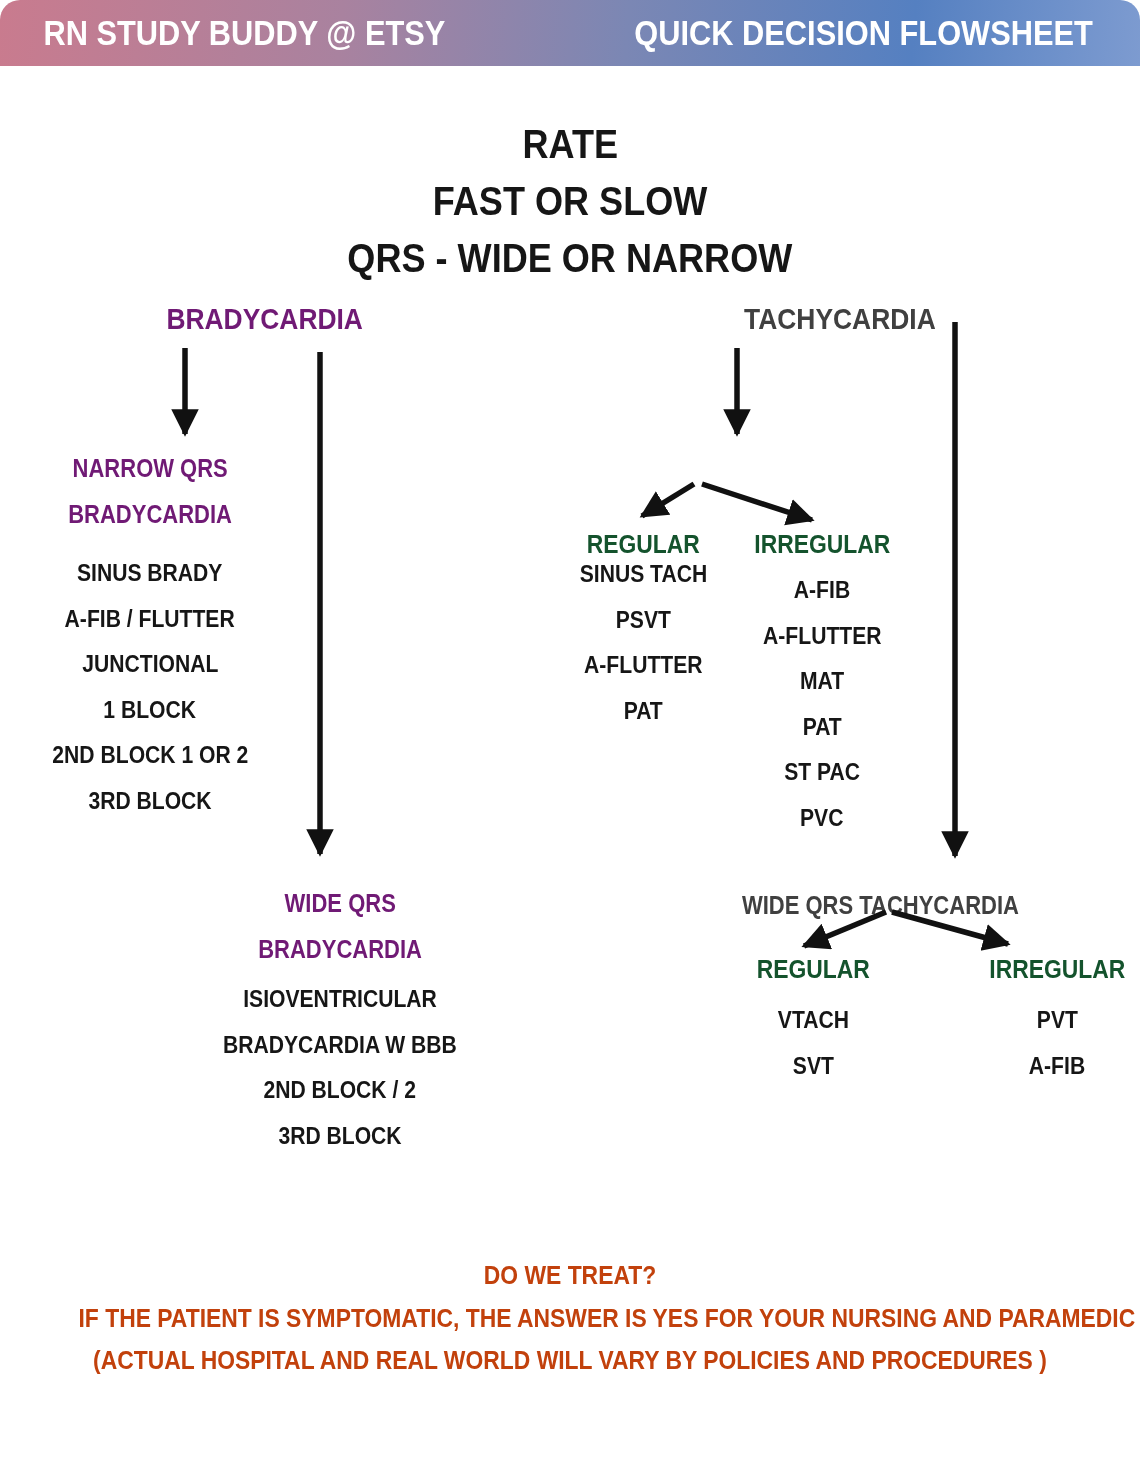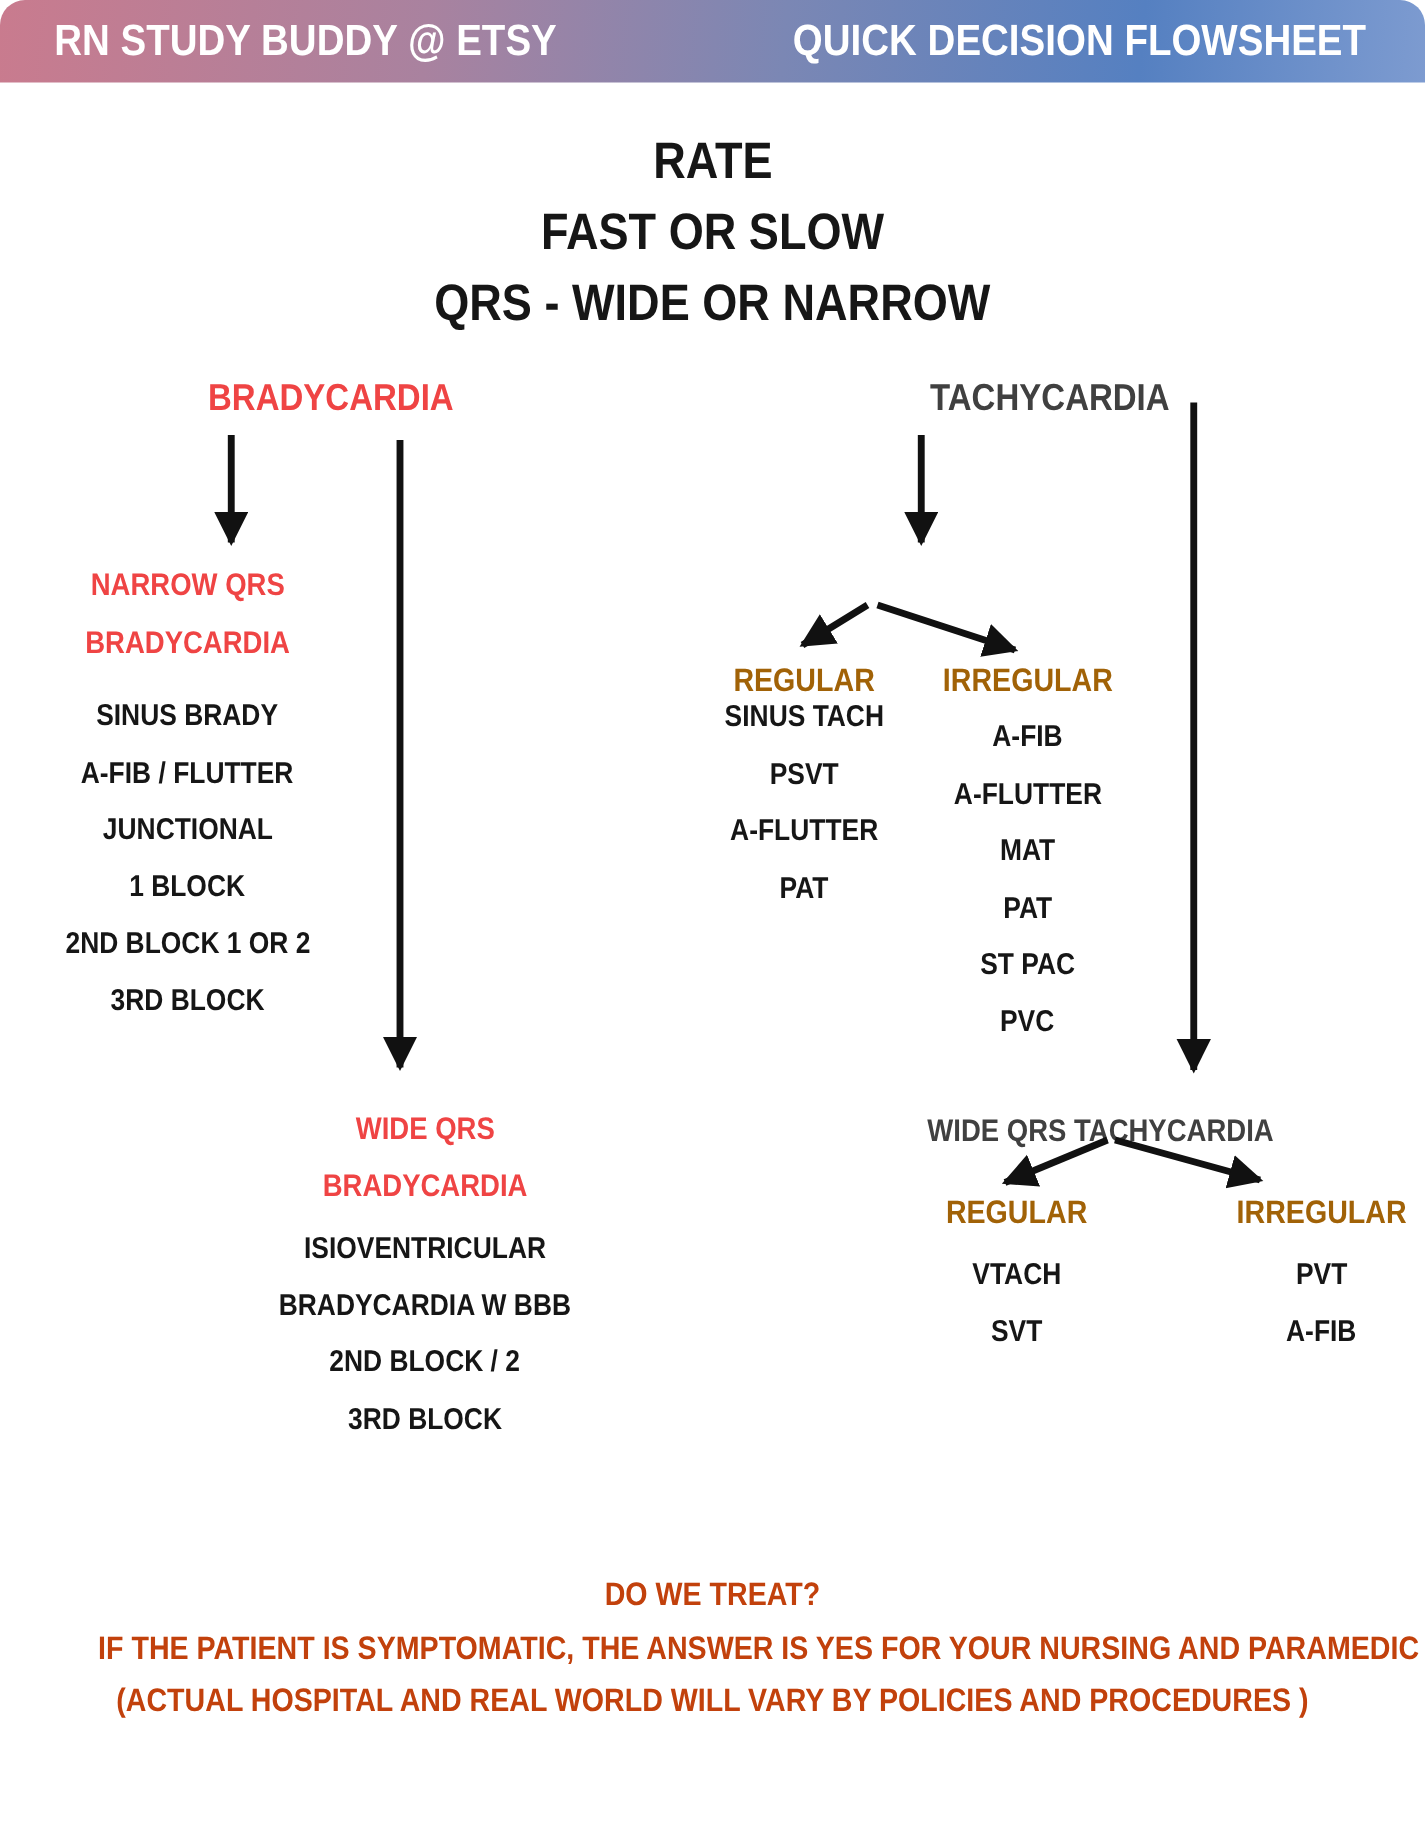--- a/index.html
+++ b/index.html
@@ -8,41 +8,41 @@
     font-family:"Liberation Sans",sans-serif;overflow:hidden;border-radius:20px;
   }
   .hdr{
     position:absolute;top:0;left:0;width:1140px;height:66px;box-sizing:border-box;
     background:linear-gradient(95deg,#c97b8e 0%,#a9829f 30%,#7b87b4 55%,#5580c1 80%,#7d9bd0 100%);
     color:#ffffff;display:flex;align-items:center;justify-content:space-between;
     padding:0 16px;font-size:35px;font-weight:700;
   }
   .abs{position:absolute;text-align:center;}
   .cond{display:inline-block;transform:scaleX(0.88);transform-origin:center;white-space:nowrap;}
-  .blue{color:#ef4444;}
+  .blue{color:#701a75;}
   .orange{color:#404040;}
   .big{font-size:41px;font-weight:700;line-height:57px;color:#161616;}
   .branch{font-size:30px;font-weight:700;}
   .nt{font-size:25px;font-weight:700;line-height:46px;}
   .li{font-size:24px;font-weight:700;line-height:45.5px;color:#161616;}
-  .sub{font-size:26px;font-weight:700;color:#a16207;}
+  .sub{font-size:26px;font-weight:700;color:#14532d;}
   .footer-line{font-size:26px;font-weight:700;line-height:42.5px;color:#c2410c;}
   svg.arrows{position:absolute;top:0;left:0;pointer-events:none;}
 </style>
 </head>
 <body>
 
 <div class="page">
 
   <div class="hdr">
     <span><span class="cond">RN STUDY BUDDY @ ETSY</span></span>
     <span><span class="cond">QUICK DECISION FLOWSHEET</span></span>
   </div>
 
-  <div class="abs" style="left:0;top:100px;width:1140px;">
+  <div class="abs" style="left:0;top:116px;width:1140px;">
       <div class="big"><span class="cond">RATE</span></div>
       <div class="big"><span class="cond">FAST OR SLOW</span></div>
       <div class="big"><span class="cond">QRS - WIDE OR NARROW</span></div>
     </div>
 
   <div class="abs branch blue" style="left:90px;top:302px;width:350px;">
     <span class="cond">BRADYCARDIA</span>
   </div>
   <div class="abs branch orange" style="left:665px;top:302px;width:350px;">
     <span class="cond">TACHYCARDIA</span>

